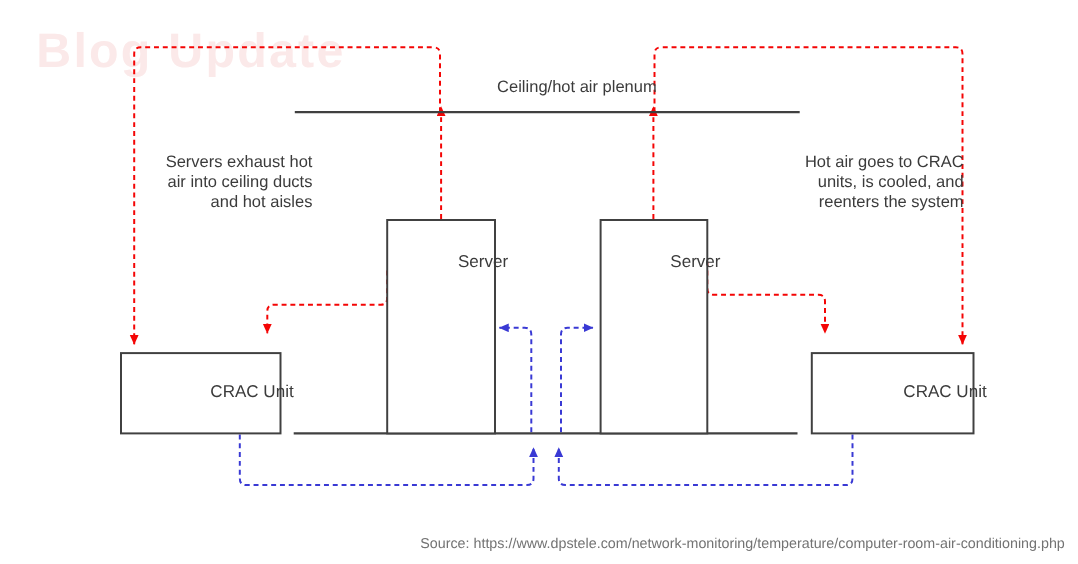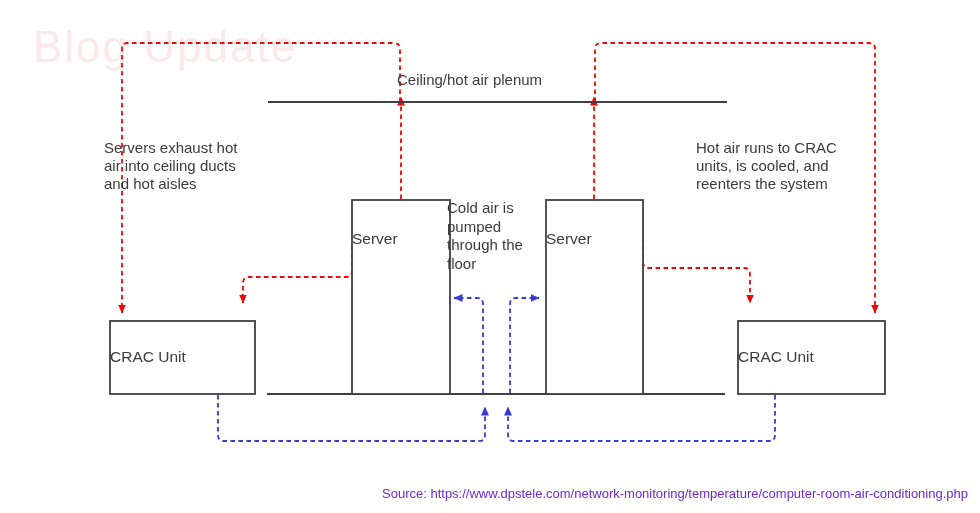--- a/index.html
+++ b/index.html
@@ -13,37 +13,37 @@
     width: 980px;
     height: 513px;
     background: #ffffff;
     overflow: hidden;
   }
   .watermark {
     position: absolute;
     left: 33px;
     top: 22px;
     font-size: 44px;
-    font-weight: normal;
+    font-weight: bold;
     letter-spacing: 2px;
     color: #fbe9e9;
     white-space: nowrap;
     user-select: none;
   }
   .diagram-svg {
     position: absolute;
     left: 0;
     top: 0;
   }
   .label {
     position: absolute;
     color: #3b3b3b;
     font-size: 15px;
     line-height: 18px;
-    text-align: left;
+    text-align: right;
     white-space: pre-line;
   }
   .plenum-label {
     left: 397px; top: 71px; width: 200px;
   }
   .note-hot-left {
     left: 104px; top: 139px; width: 180px;
   }
   .note-hot-right {
     left: 696px; top: 139px; width: 180px;
@@ -51,31 +51,32 @@
   .note-cold-center {
     left: 447px; top: 199px; width: 100px;
     line-height: 18.5px;
   }
   .note-cold-bottom {
     left: 98px; top: 444px; width: 180px;
   }
   .box-label {
     font-size: 15.5px;
     line-height: 18px;
+    margin-left: 12px;
   }
   .server-left-label  { left: 352px; top: 230px; width: 98px; }
   .server-right-label { left: 546px; top: 230px; width: 97px; }
   .crac-left-label    { left: 110px; top: 348px; width: 145px; }
   .crac-right-label   { left: 738px; top: 348px; width: 147px; }
   .source-line {
     position: absolute;
     left: 368px; top: 486px; width: 600px;
     text-align: right;
     font-size: 13px;
-    color: #6d28d9;
+    color: #737373;
     white-space: nowrap;
   }
 </style>
 </head>
 <body>
 
 <div class="canvas">
 
   <div class="watermark">Blog Update</div>
 
@@ -117,28 +118,24 @@
       <rect x="738" y="321" width="147" height="73"></rect>
     </g>
   </svg>
 
   <div class="label plenum-label">Ceiling/hot air plenum</div>
 
   <div class="label note-hot-left">Servers exhaust hot
 air into ceiling ducts
 and hot aisles</div>
 
-  <div class="label note-hot-right">Hot air runs to CRAC
+  <div class="label note-hot-right">Hot air goes to CRAC
 units, is cooled, and
 reenters the system</div>
 
-  <div class="label note-cold-center">Cold air is
-pumped
-through the
-floor</div>
 
 
   <div class="label box-label server-left-label">Server</div>
 
   <div class="label box-label server-right-label">Server</div>
 
   <div class="label box-label crac-left-label">CRAC Unit</div>
 
   <div class="label box-label crac-right-label">CRAC Unit</div>
 

